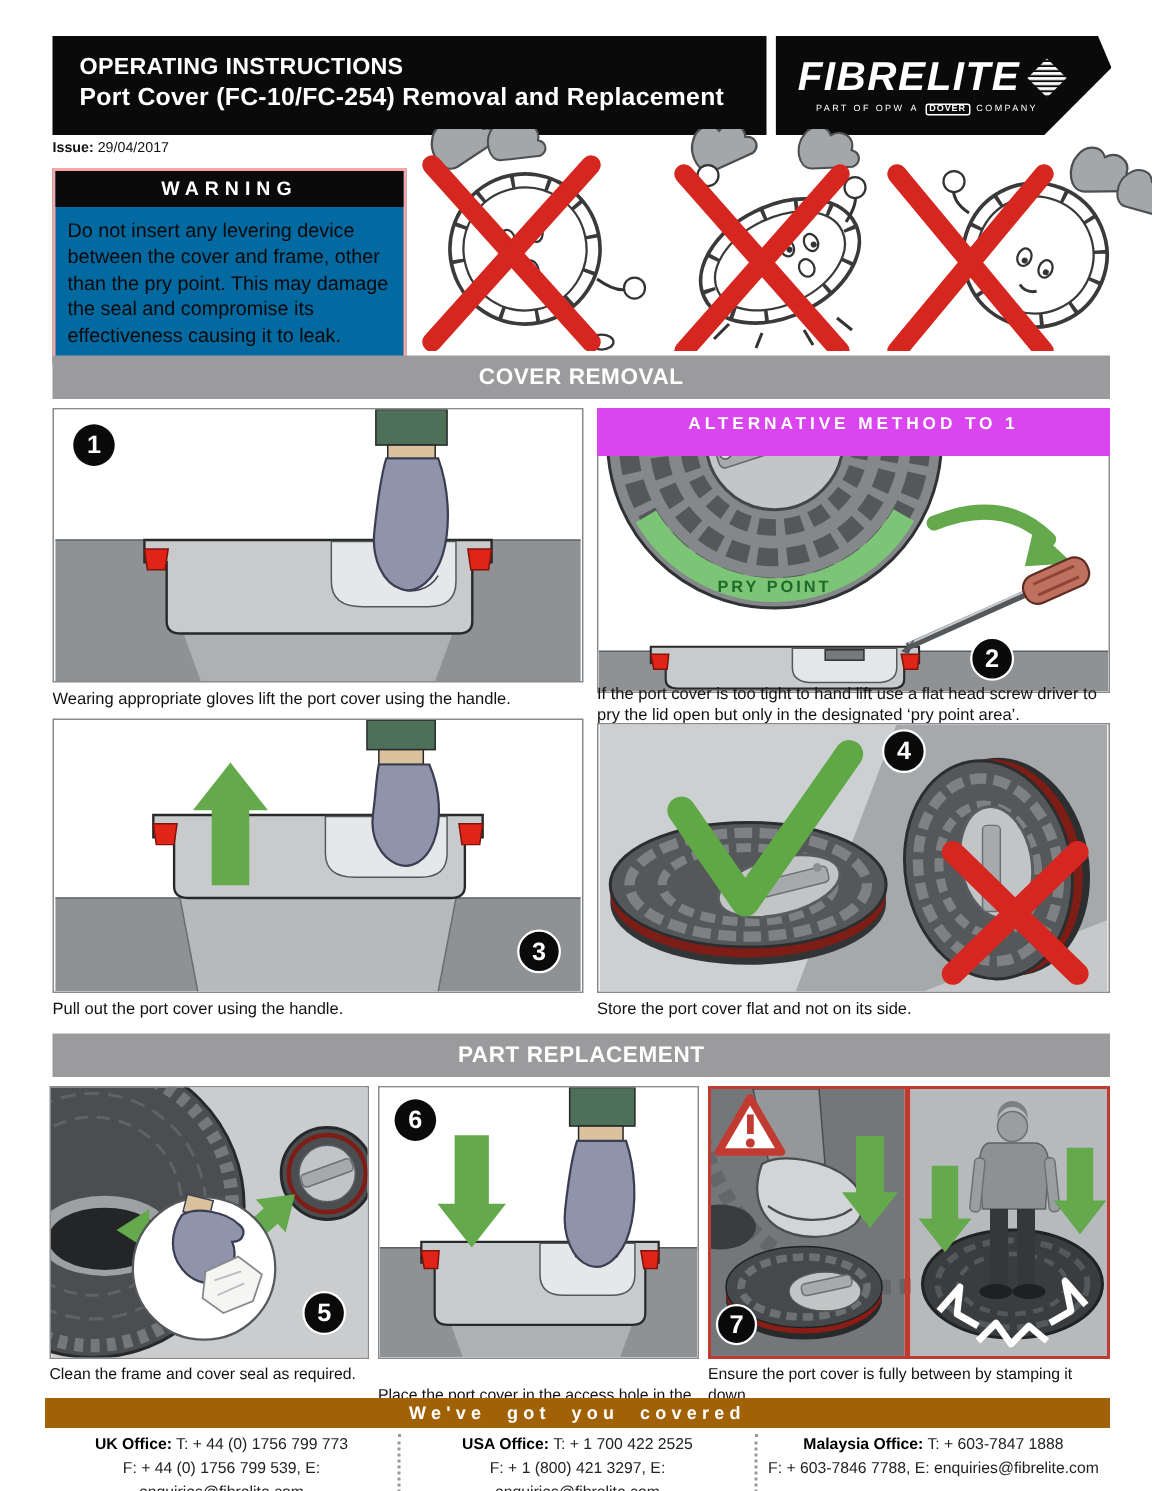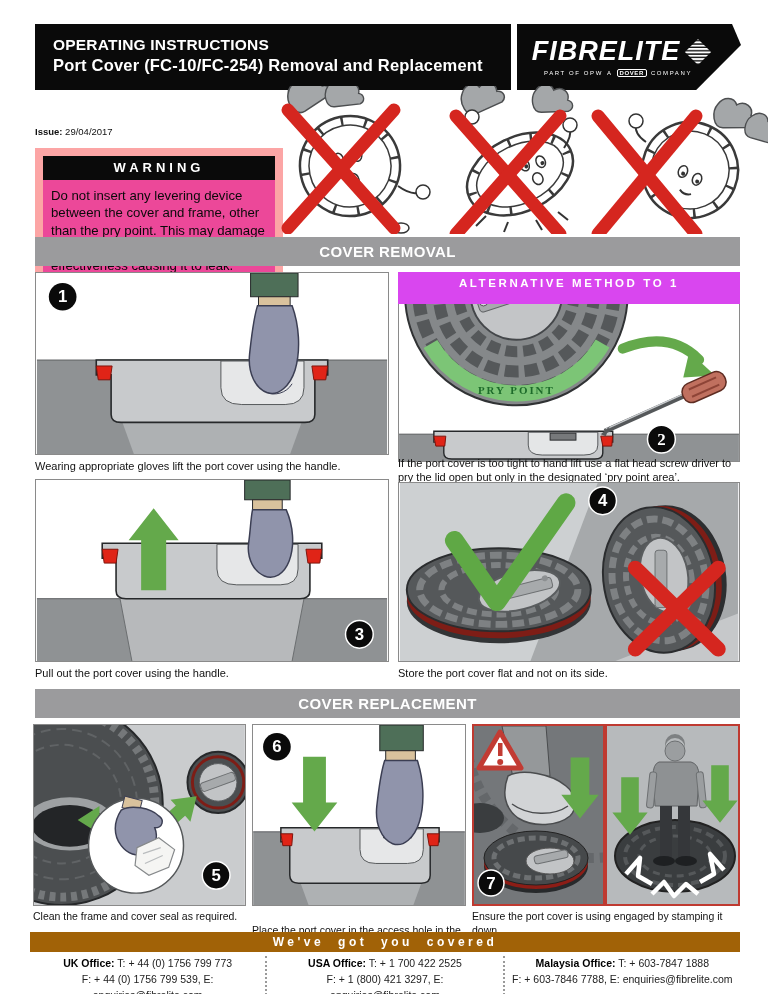--- a/index.html
+++ b/index.html
@@ -12,45 +12,45 @@
   .title-line1{font-size:15.5px;font-weight:bold;letter-spacing:.2px;line-height:1.3;}
   .title-line2{font-size:16.5px;font-weight:bold;letter-spacing:.2px;line-height:1.3;}
   .logo-banner{position:absolute;left:517px;top:24px;width:224px;height:66px;background:#0a0a0a;
                clip-path:polygon(0 0,96% 0,100% 32%,80% 100%,0 100%);
                color:#fff;display:flex;flex-direction:column;align-items:center;justify-content:center;}
   .brand-row{display:flex;align-items:center;gap:4px;margin-right:14px;}
   .brand{font-size:27px;font-weight:bold;letter-spacing:1px;line-height:1;font-style:italic;}
   .brand-sub{display:flex;align-items:center;gap:4px;font-size:6px;letter-spacing:1.6px;
              margin-top:3px;margin-right:22px;color:#fff;}
   .dover-box{border:1px solid #fff;border-radius:2px;padding:0 2px;font-weight:bold;letter-spacing:.6px;}
-  .issue-line{position:absolute;left:35px;top:93px;font-size:9.5px;color:#111;margin-top:33px;}
+  .issue-line{position:absolute;left:35px;top:93px;font-size:9.5px;color:#111;}
   .issue-line b{font-weight:bold;}
 
   
-  .warning-box{position:absolute;left:35px;top:112px;width:232px;border:8px solid #fca5a5;background:#ec4899;margin-top:36px;}
+  .warning-box{position:absolute;left:35px;top:112px;width:232px;border:2px solid #fca5a5;background:#0369a1;}
   .warning-head{background:#0a0a0a;color:#fff;text-align:center;font-weight:bold;font-size:13px;
                 letter-spacing:4px;padding:4px 0 5px;}
   .warning-body{font-size:13.2px;line-height:1.32;padding:7px 8px 9px;color:#0a0a0a;}
 
   .cartoons{position:absolute;left:262px;top:86px;width:506px;height:148px;}
 
   
   .section-banner{position:absolute;left:35px;width:705px;height:29px;background:#9b9b9d;
                   color:#fff;font-weight:bold;font-size:15px;text-align:center;line-height:29px;letter-spacing:.4px;}
   .banner-removal{top:237px;}
   .banner-replacement{top:689px;}
 
   
   .panel{position:absolute;background:#fff;border:1px solid #8a8a8a;box-sizing:border-box;}
   .panel svg{display:block;}
   .p1{left:35px;top:272px;width:354px;height:183px;}
   .p2wrap{left:398px;top:272px;width:342px;position:absolute;}
   .p2head{background:#d946ef;color:#fff;font-weight:bold;font-size:11.5px;letter-spacing:2.6px;
           text-align:center;height:32px;line-height:22px;}
-  .p2img{border:1px solid #8a8a8a;border-top:none;background:#fff;box-sizing:border-box;height:158px;font-family:Liberation Serif, serif;}
+  .p2img{border:1px solid #8a8a8a;border-top:none;background:#fff;box-sizing:border-box;height:158px;}
   .p3{left:35px;top:479px;width:354px;height:183px;}
   .p4{left:398px;top:482px;width:342px;height:180px;}
   .p5{left:33px;top:724px;width:213px;height:182px;}
   .p6{left:252px;top:724px;width:214px;height:182px;}
   .p7{left:472px;top:724px;width:268px;height:182px;border:2px solid #bf3a31;}
 
   .caption{position:absolute;font-size:11px;color:#111;line-height:1.3;}
   .cap1{left:35px;top:459px;width:354px;}
   .cap2{left:398px;top:456px;width:344px;}
   .cap3{left:35px;top:666px;width:354px;}
@@ -332,21 +332,21 @@
       <g stroke="#d5261f" stroke-width="15" stroke-linecap="round">
         <line x1="238" y1="86" x2="322" y2="168"></line>
           <line x1="322" y1="86" x2="238" y2="168"></line>
       </g>
       <circle cx="205" cy="18" r="14" fill="#0a0a0a" stroke="#fff" stroke-width="1.5"></circle>
       <text class="badge-num" x="205" y="18" dominant-baseline="central">4</text>
     </svg>
   </div>
   <div class="caption cap4">Store the port cover flat and not on its side.</div>
 
-  <div class="section-banner banner-replacement">COVER REPLACEMENT</div>
+  <div class="section-banner banner-replacement">PART REPLACEMENT</div>
 
   <div class="panel p5">
     <svg viewBox="0 0 213 182" width="211" height="180">
       <rect width="213" height="182" fill="#caccce"></rect>
       <g>
         <circle cx="28" cy="80" r="102" fill="#4b4e50" stroke="#26282a" stroke-width="2"></circle>
         <circle cx="28" cy="80" r="94" fill="none" stroke="#75787a" stroke-width="9" stroke-dasharray="6 5"></circle>
         <circle cx="28" cy="80" r="76" fill="none" stroke="#606365" stroke-width="2" stroke-dasharray="10 6"></circle>
         <circle cx="28" cy="80" r="60" fill="none" stroke="#606365" stroke-width="2" stroke-dasharray="9 6"></circle>
         <ellipse cx="36" cy="100" rx="46" ry="27" fill="#9ea1a3"></ellipse>
@@ -459,21 +459,21 @@
         <ellipse cx="212" cy="135" rx="11" ry="5" fill="#1e2022"></ellipse>
       </g>
       <g transform="translate(156,80) rotate(180) scale(0.8)">
         <use href="#def-arrow" fill="#64a94b"></use>
       </g>
       <g transform="translate(246,68) rotate(180) scale(0.8)">
         <use href="#def-arrow" fill="#64a94b"></use>
       </g>
     </svg>
   </div>
-  <div class="caption cap7">Ensure the port cover is using engaged by stamping it down.</div>
+  <div class="caption cap7">Ensure the port cover is fully between by stamping it down.</div>
 
   <div class="tagline-banner">We've got you covered</div>
   <div class="offices">
     <div class="office">
       <b>UK Office:</b>
       <span>T: + 44 (0) 1756 799 773</span><br>
       <span>F: + 44 (0) 1756 799 539,  E: enquiries@fibrelite.com</span>
     </div>
     <div class="office">
       <b>USA Office:</b>

